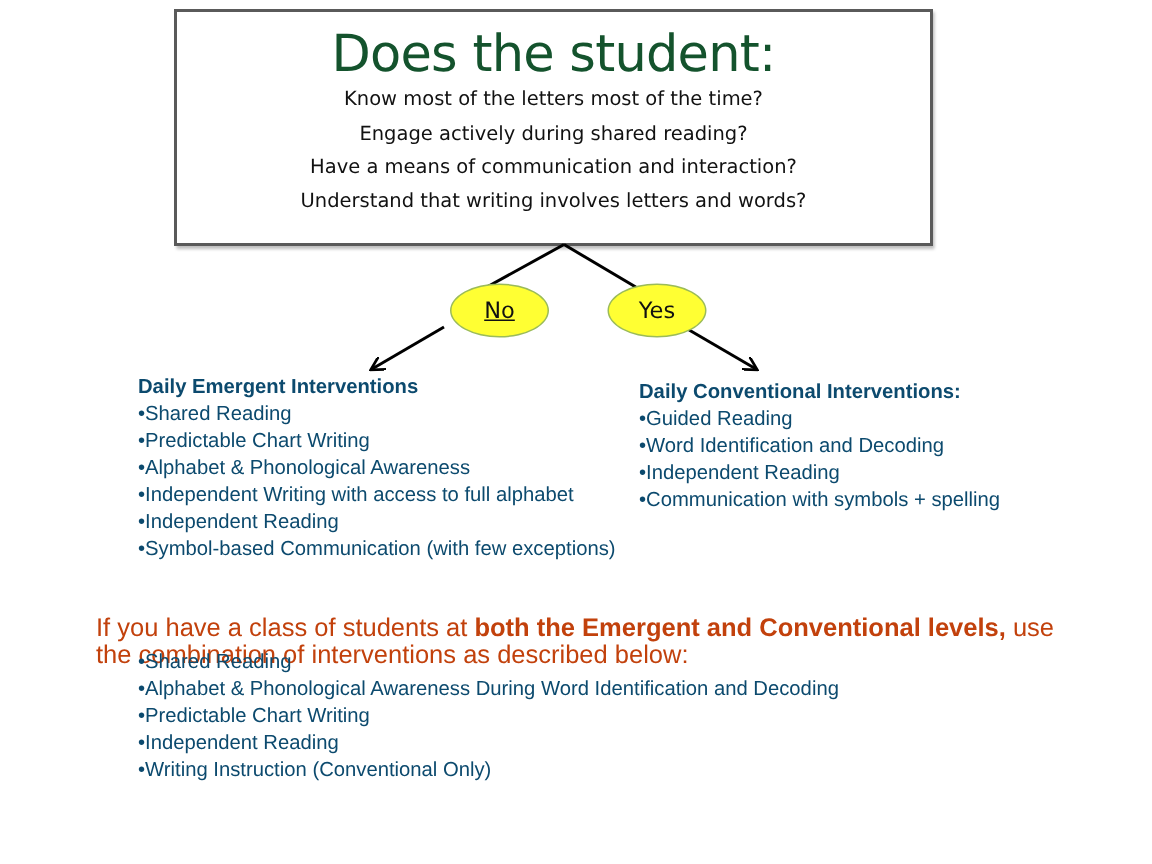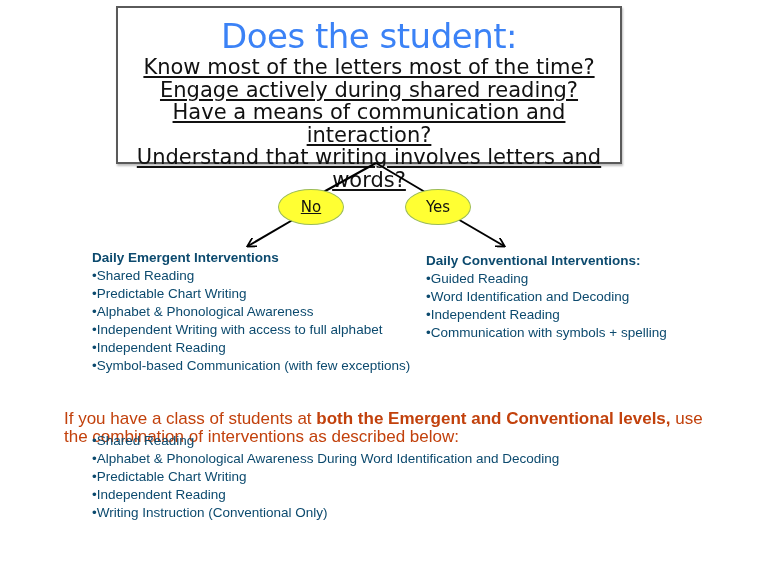--- a/index.html
+++ b/index.html
@@ -1,21 +1,21 @@
 <!DOCTYPE html>
 <html><head>
 <meta charset="utf-8">
 <style>
   html, body { margin:0; padding:0; }
   body { width:768px; height:576px; background:#ffffff; position:relative; overflow:hidden;
          font-family:"Liberation Sans", sans-serif; color:#111; }
   .qbox { position:absolute; left:116px; top:6px; width:502px; height:154px;
           border:2px solid #5a5a5a; box-shadow:1px 2px 2px #bdbdbd; background:#fff; text-align:center; }
-  .qtitle { font-family:"DejaVu Sans", sans-serif; font-size:34px; line-height:40px; margin-top:8px; letter-spacing:-0.5px; color:#3b82f6; }
-  .qline { font-family:"DejaVu Sans", sans-serif; font-size:21px; line-height:22.5px; color:#111;text-decoration:underline; }
+  .qtitle { font-family:"DejaVu Sans", sans-serif; font-size:34px; line-height:40px; margin-top:8px; letter-spacing:-0.5px; color:#14532d; }
+  .qline { font-family:"DejaVu Sans", sans-serif; font-size:13px; line-height:22.5px; color:#111; }
   svg.conn { position:absolute; left:0; top:0; }
   .oval { position:absolute; width:66px; height:36px; border-radius:50%; background:#ffff33;
           border:1.5px solid #9bbb59; display:flex; align-items:center; justify-content:center;
           font-family:"DejaVu Sans", sans-serif; font-size:15px; color:#111; box-sizing:border-box; }
   .list { position:absolute; font-size:13.5px; line-height:18px; color:#0c4a6e; }
   .list .hdr { font-weight:bold; }
   .para { position:absolute; left:64px; top:390px; width:640px; font-size:17px; line-height:18px; color:#c2410c;margin-top:20px; }
   .para b { font-weight:bold; }
 </style>
 </head>
@@ -34,21 +34,21 @@
     <marker id="ah" markerWidth="10" markerHeight="10" refX="8" refY="5" orient="auto" markerUnits="userSpaceOnUse">
       <path d="M0,0 L9,5 L0,10" fill="none" stroke="#000" stroke-width="1.8"></path>
     </marker>
   </defs>
   <line x1="376" y1="163" x2="318" y2="195" stroke="#000" stroke-width="2"></line>
   <line x1="376" y1="163" x2="430" y2="195" stroke="#000" stroke-width="2"></line>
   <line x1="296" y1="218" x2="248" y2="246" stroke="#000" stroke-width="2" marker-end="url(#ah)"></line>
   <line x1="456" y1="218" x2="504" y2="246" stroke="#000" stroke-width="2" marker-end="url(#ah)"></line>
 </svg>
 
-<div class="oval" style="left:278px; top:189px;text-decoration:underline;">
+<div class="oval" style="left:300px; top:189px;text-decoration:underline;">
   <span>No</span>
 </div>
 <div class="oval" style="left:405px; top:189px;">
   <span>Yes</span>
 </div>
 
 <div class="list" style="left:92px; top:249px;">
   <div class="hdr">Daily Emergent Interventions</div>
   <div>•Shared Reading</div>
   <div>•Predictable Chart Writing</div>

